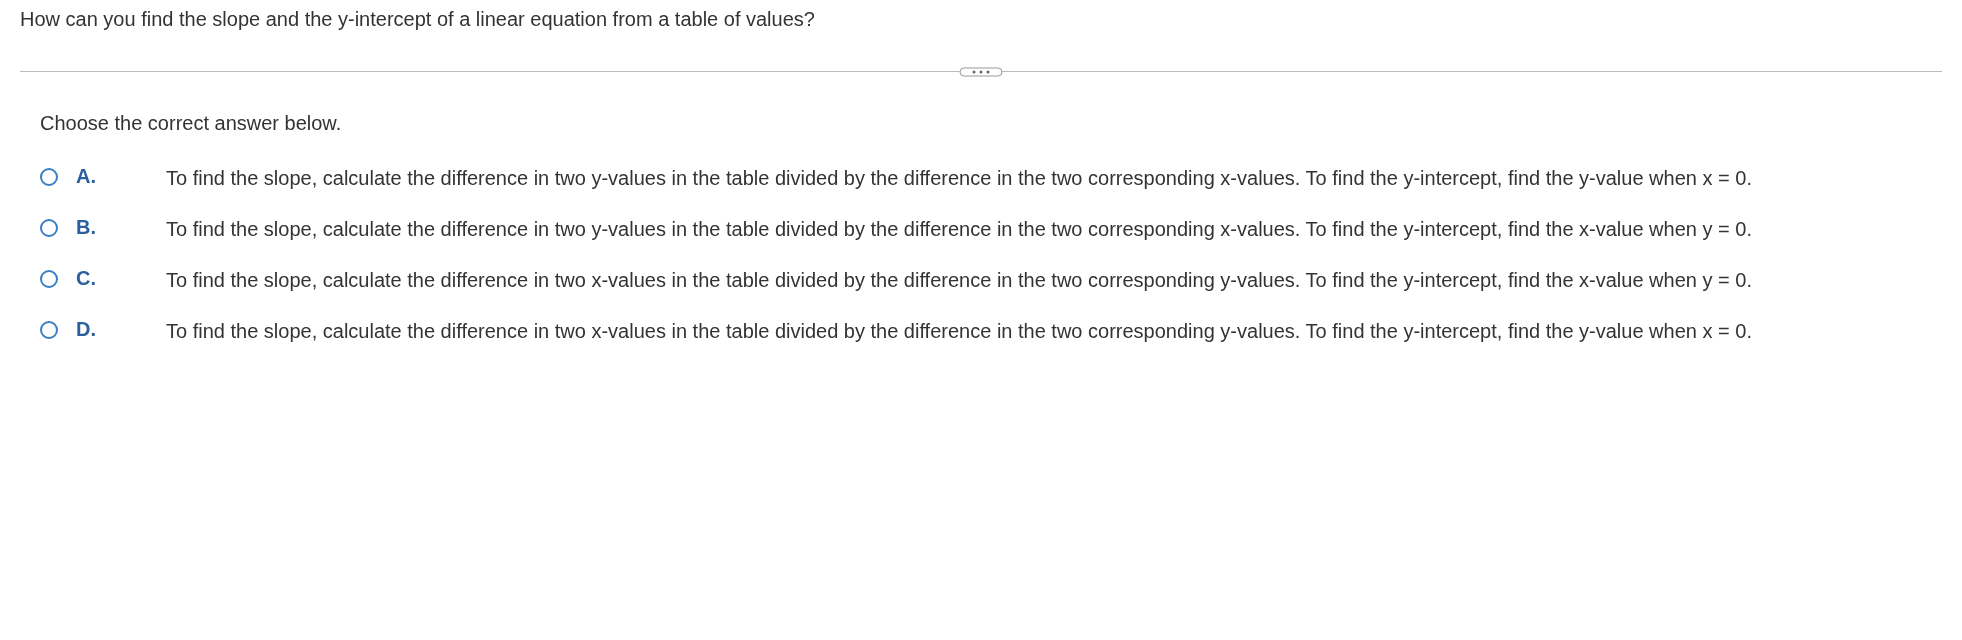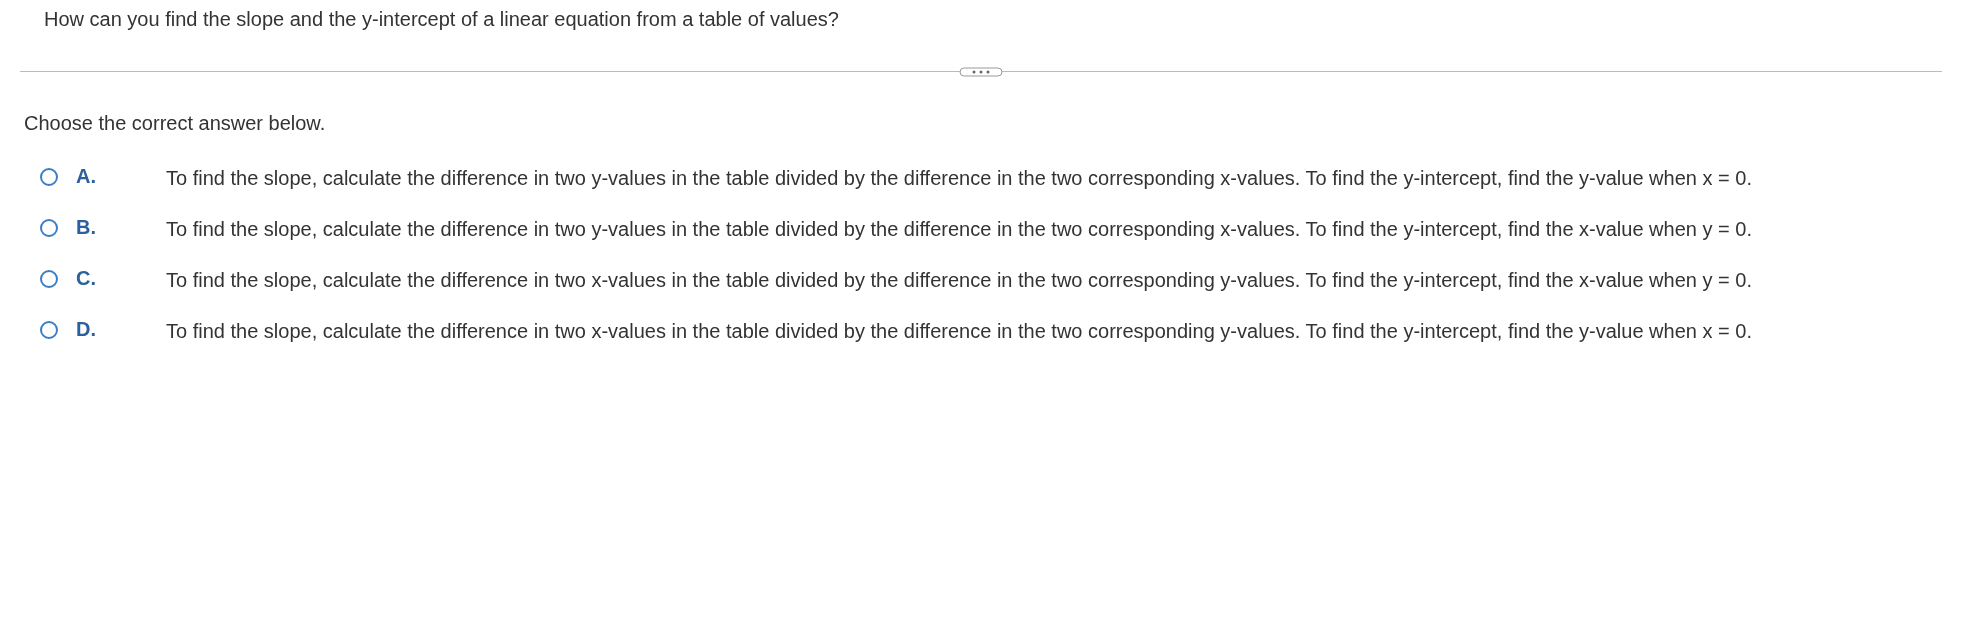--- a/index.html
+++ b/index.html
@@ -9,21 +9,21 @@
     }
     body {
       font-family: Arial, Helvetica, sans-serif;
       font-size: 20px;
       color: #333;
       background: #fff;
       padding: 0;
       width: 1962px;
     }
     .question-text {
-      padding: 8px 40px 20px 44px;
+      padding: 8px 40px 20px 20px;
       color: #333;
       font-size: 20px;
     }
     .divider-container {
       position: relative;
       height: 1px;
       margin: 20px 0 30px 0;
     }
     .divider-line {
       border: none;
@@ -45,21 +45,21 @@
       justify-content: center;
       cursor: pointer;
     }
     .dot {
       width: 3px;
       height: 3px;
       background: #666;
       border-radius: 50%;
     }
     .instruction {
-      padding: 10px 40px 30px 24px;
+      padding: 10px 40px 30px 40px;
       color: #333;
       font-size: 20px;
     }
     .options {
       padding: 0 40px;
     }
     .option {
       display: flex;
       align-items: flex-start;
       margin-bottom: 24px;

